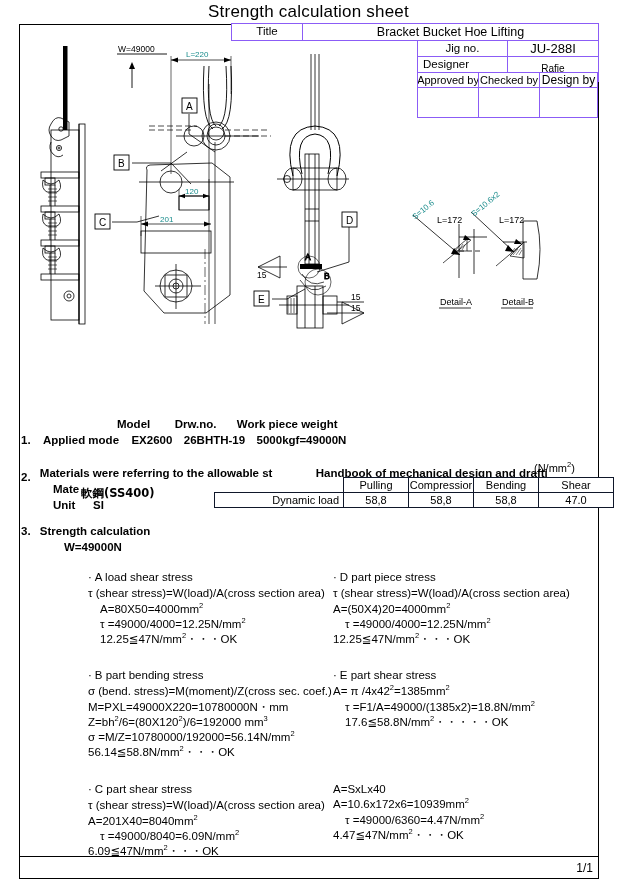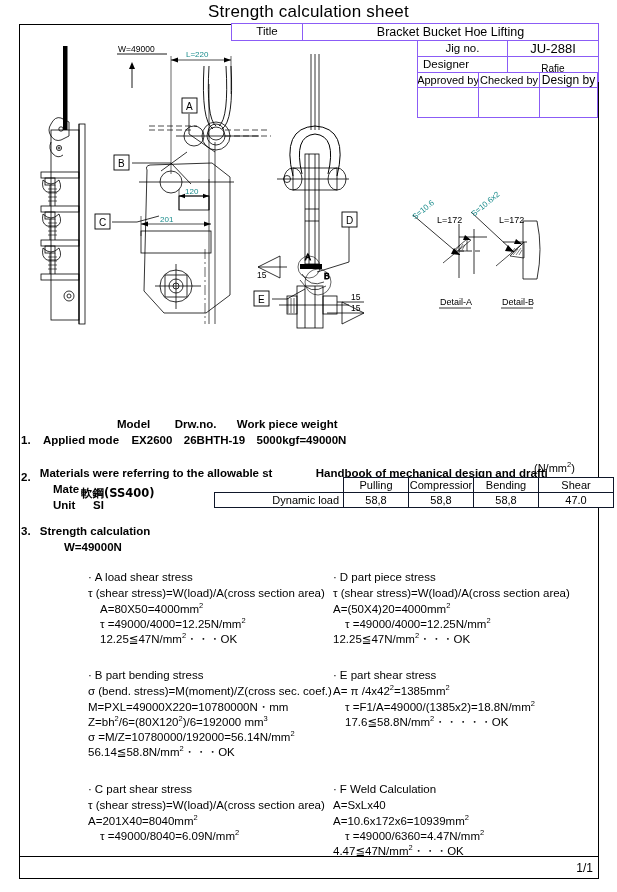--- a/index.html
+++ b/index.html
@@ -514,39 +514,39 @@
     <div class="ln0">Z=bh<sup>2</sup>/6=(80X120<sup>2</sup>)/6=192000 mm<sup>3</sup></div>
     <div class="ln0">σ =M/Z=10780000/192000=56.14N/mm<sup>2</sup></div>
     <div class="ln0">56.14≦58.8N/mm<sup>2</sup>・・・OK</div>
   </div>
 
   <div class="calc" id="colC">
     <div class="hd"><span class="bullet">·</span><span>C part shear stress</span></div>
     <div class="ln0"><span class="clip-b">τ (shear stress)=W(load)/A(cross section area)</span></div>
     <div class="ln0">A=201X40=8040mm<sup>2</sup></div>
     <div class="ln">τ =49000/8040=6.09N/mm<sup>2</sup></div>
+    <div class="ln0">6.09≦47N/mm<sup>2</sup>・・・OK</div>
   </div>
 
   <div class="calc" id="colD">
     <div class="hd"><span class="bullet">·</span><span>D part piece stress</span></div>
     <div class="ln0"><span class="clip-b">τ (shear stress)=W(load)/A(cross section area)</span></div>
     <div class="ln0">A=(50X4)20=4000mm<sup>2</sup></div>
     <div class="ln">τ =49000/4000=12.25N/mm<sup>2</sup></div>
     <div class="ln0">12.25≦47N/mm<sup>2</sup>・・・OK</div>
   </div>
 
   <div class="calc" id="colE">
     <div class="hd"><span class="bullet">·</span><span>E part shear stress</span></div>
     <div class="ln0">A= π /4x42<sup>2</sup>=1385mm<sup>2</sup></div>
     <div class="ln">τ =F1/A=49000/(1385x2)=18.8N/mm<sup>2</sup></div>
     <div class="ln">17.6≦58.8N/mm<sup>2</sup>・・・・・OK</div>
   </div>
 
   <div class="calc" id="colF">
-    <div class="hd"><span class="bullet">·</span><span>F Weld Calculation</span></div>
     <div class="ln0">A=SxLx40</div>
     <div class="ln0">A=10.6x172x6=10939mm<sup>2</sup></div>
     <div class="ln">τ =49000/6360=4.47N/mm<sup>2</sup></div>
     <div class="ln0">4.47≦47N/mm<sup>2</sup>・・・OK</div>
   </div>
 
   <div id="footer-sep"></div>
   <div id="pageno">1/1</div>
 
 </div>

